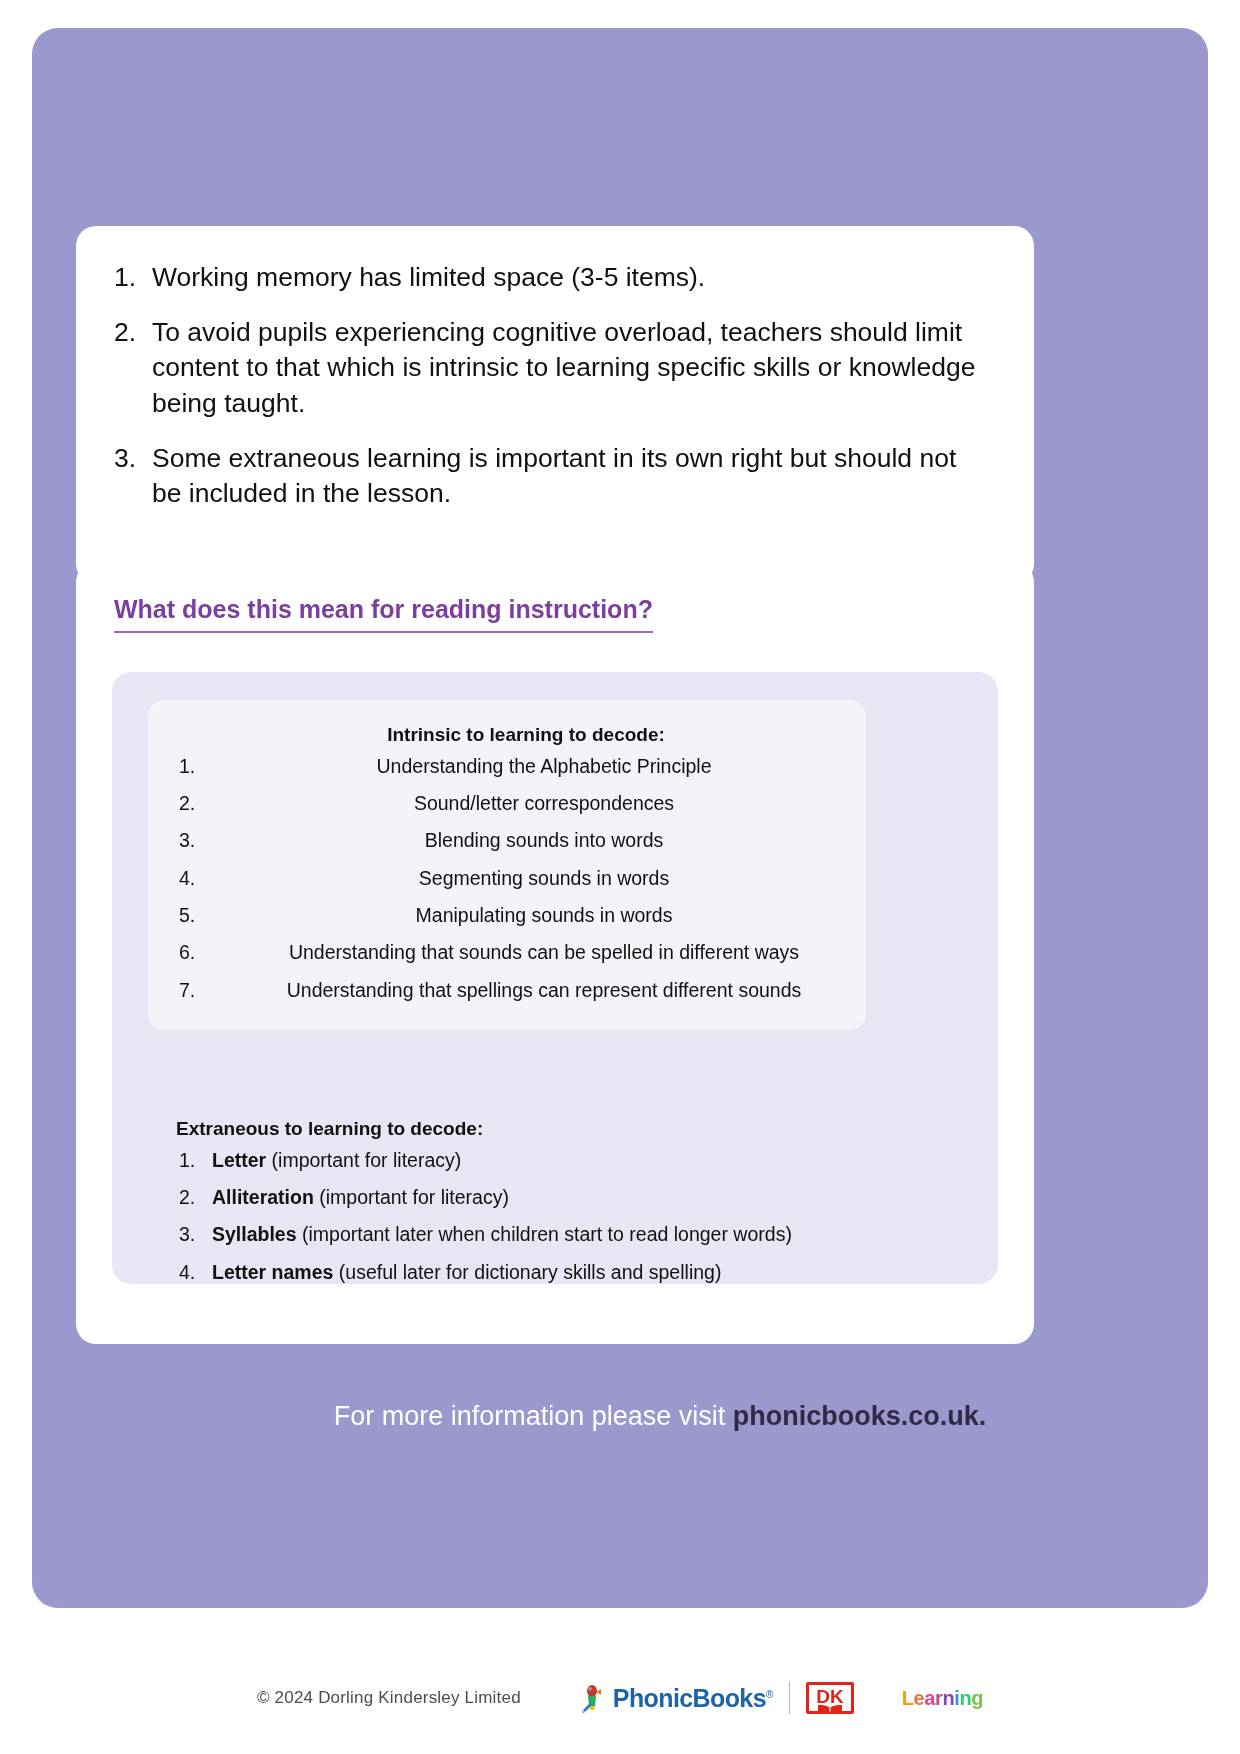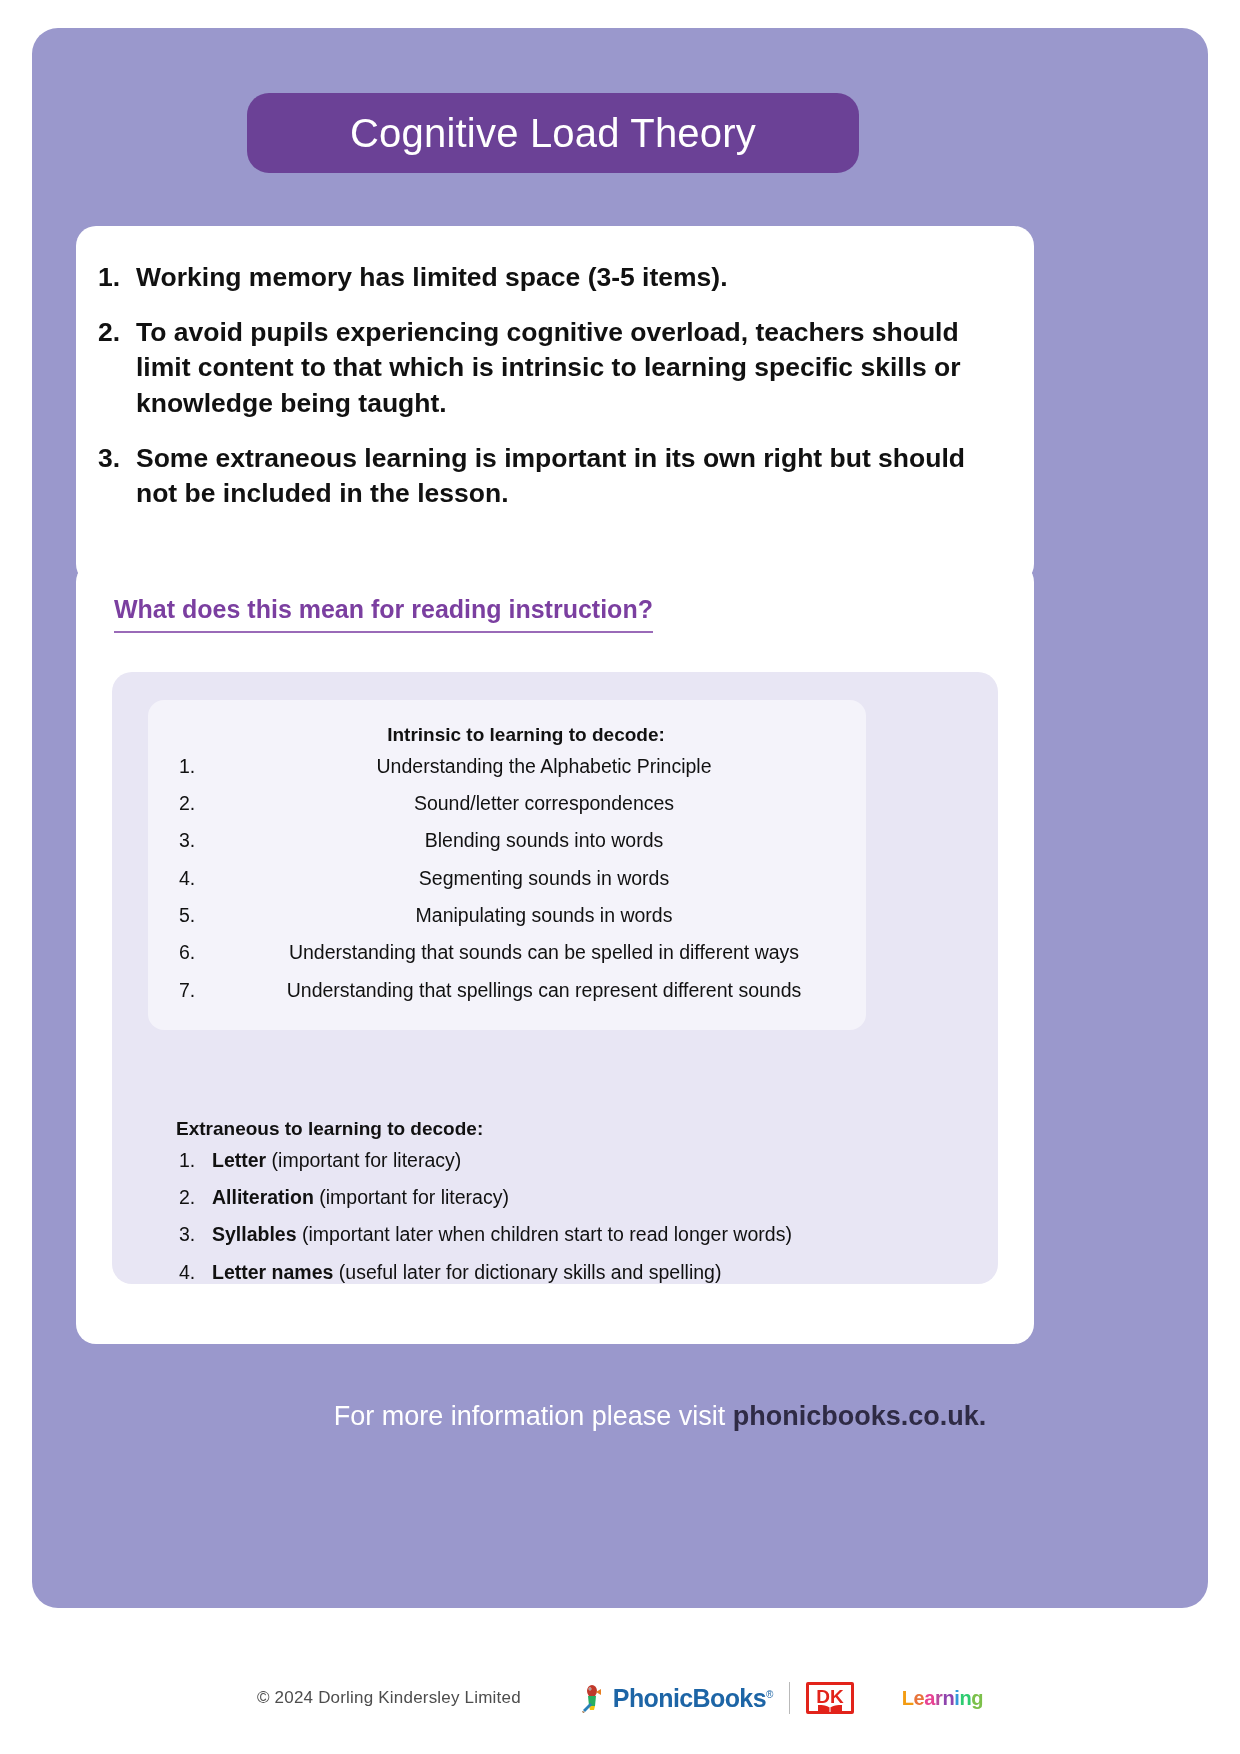--- a/index.html
+++ b/index.html
@@ -61,22 +61,21 @@
     position: absolute;
     background: #ffffff;
     border-radius: 20px;
     box-sizing: border-box;
   }
   .card-one {
     left: 76px;
     top: 226px;
     width: 958px;
     height: 358px;
-    padding: 34px 44px 20px 20px;
-    font-weight: bold;
+    padding: 34px 44px 20px 36px;
   }
 
   .keylist {
     list-style: none;
     margin: 0;
     padding: 0;
     counter-reset: keyitem;
   }
   .keylist li {
     position: relative;
@@ -284,23 +283,20 @@
   }
   .dk-learning span { display: inline; }
 </style>
 </head>
 <body>
 
 <div class="page">
 
   <div class="poster"></div>
 
-  <div class="title-pill">
-    <div class="title-text">Cognitive Load Theory</div>
-  </div>
 
   <div class="card card-one">
     <ol class="keylist">
       <li>Working memory has limited space (3-5 items).</li>
       <li>To avoid pupils experiencing cognitive overload, teachers should limit content to that which is intrinsic to learning specific skills or knowledge being taught.</li>
       <li>Some extraneous learning is important in its own right but should not be included in the lesson.</li>
     </ol>
   </div>
 
   <div class="card card-two">

